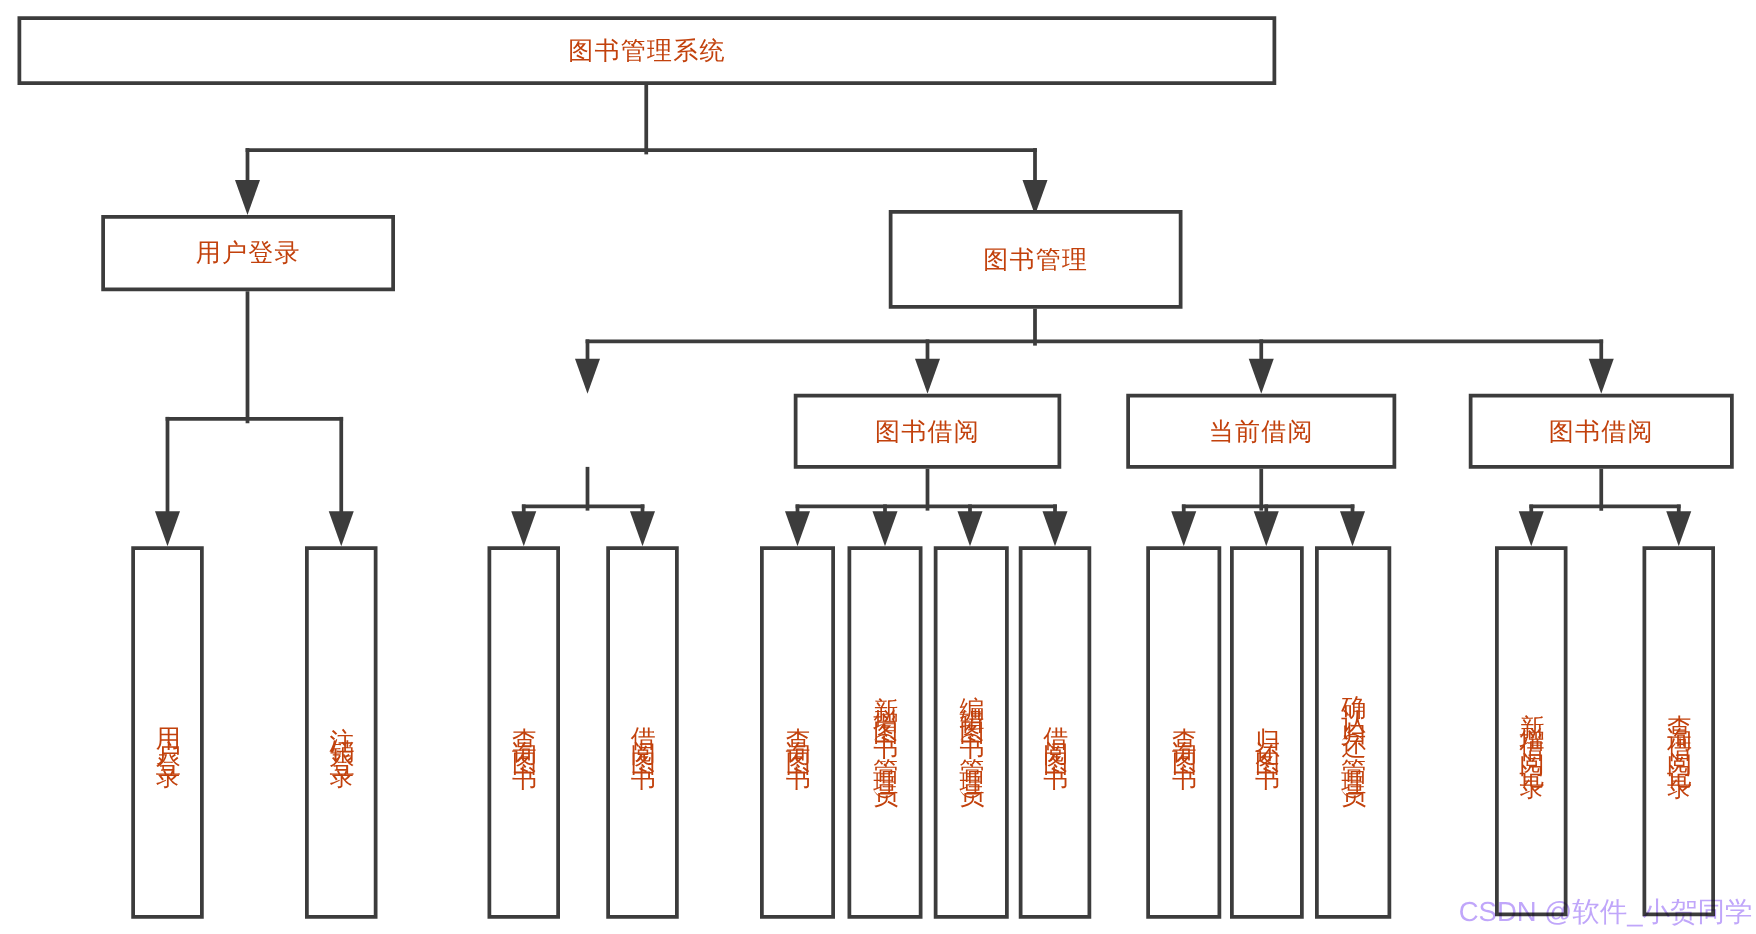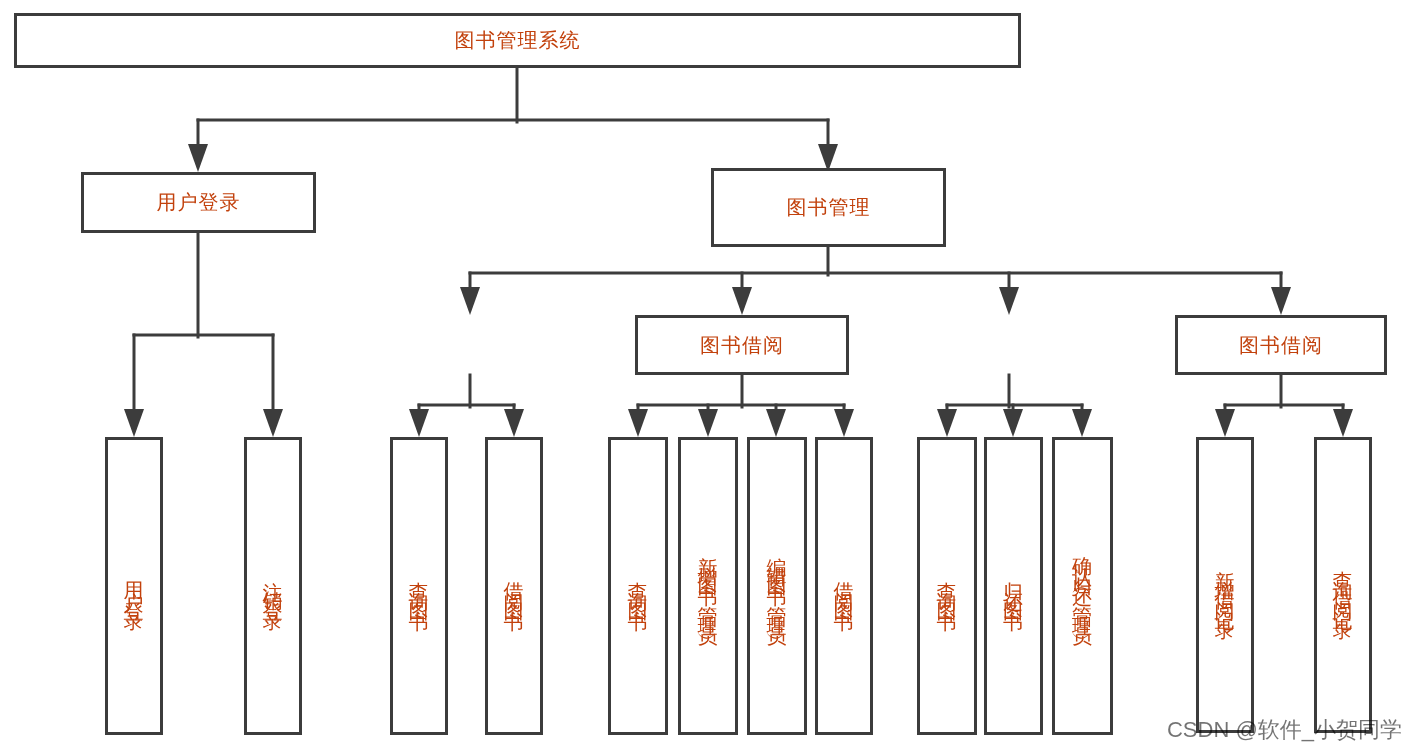--- a/index.html
+++ b/index.html
@@ -38,21 +38,21 @@
     letter-spacing: 10px;
     line-height: 1;
     white-space: nowrap;
   }
   .watermark {
     position: absolute;
     right: 3px;
     bottom: 2px;
     z-index: 3;
     font-size: 22px;
-    color: #000000;
+    color: #8b5cf6;
     opacity: 0.55;
     mix-blend-mode: multiply;
     white-space: nowrap;
     margin-top: 12px;
   }
 </style>
 </head>
 <body>
 
 <div class="canvas">
@@ -130,20 +130,23 @@
   <div class="box hbox" style="left:81px; top:172px; width:235px; height:61px;">
     <span>用户登录</span>
   </div>
   <div class="box hbox" style="left:711px; top:168px; width:235px; height:79px;">
     <span>图书管理</span>
   </div>
 
   <div class="box hbox" style="left:635px; top:315px; width:214px; height:60px;">
     <span>图书借阅</span>
   </div>
+  <div class="box hbox" style="left:901px; top:315px; width:216px; height:60px;">
+    <span>当前借阅</span>
+  </div>
   <div class="box hbox" style="left:1175px; top:315px; width:212px; height:60px;">
     <span>图书借阅</span>
   </div>
 
   <div class="box vbox" style="left:105px; top:437px; width:58px; height:298px;">
     <span>用户登录</span>
   </div>
   <div class="box vbox" style="left:244px; top:437px; width:58px; height:298px;">
     <span>注销登录</span>
   </div>

